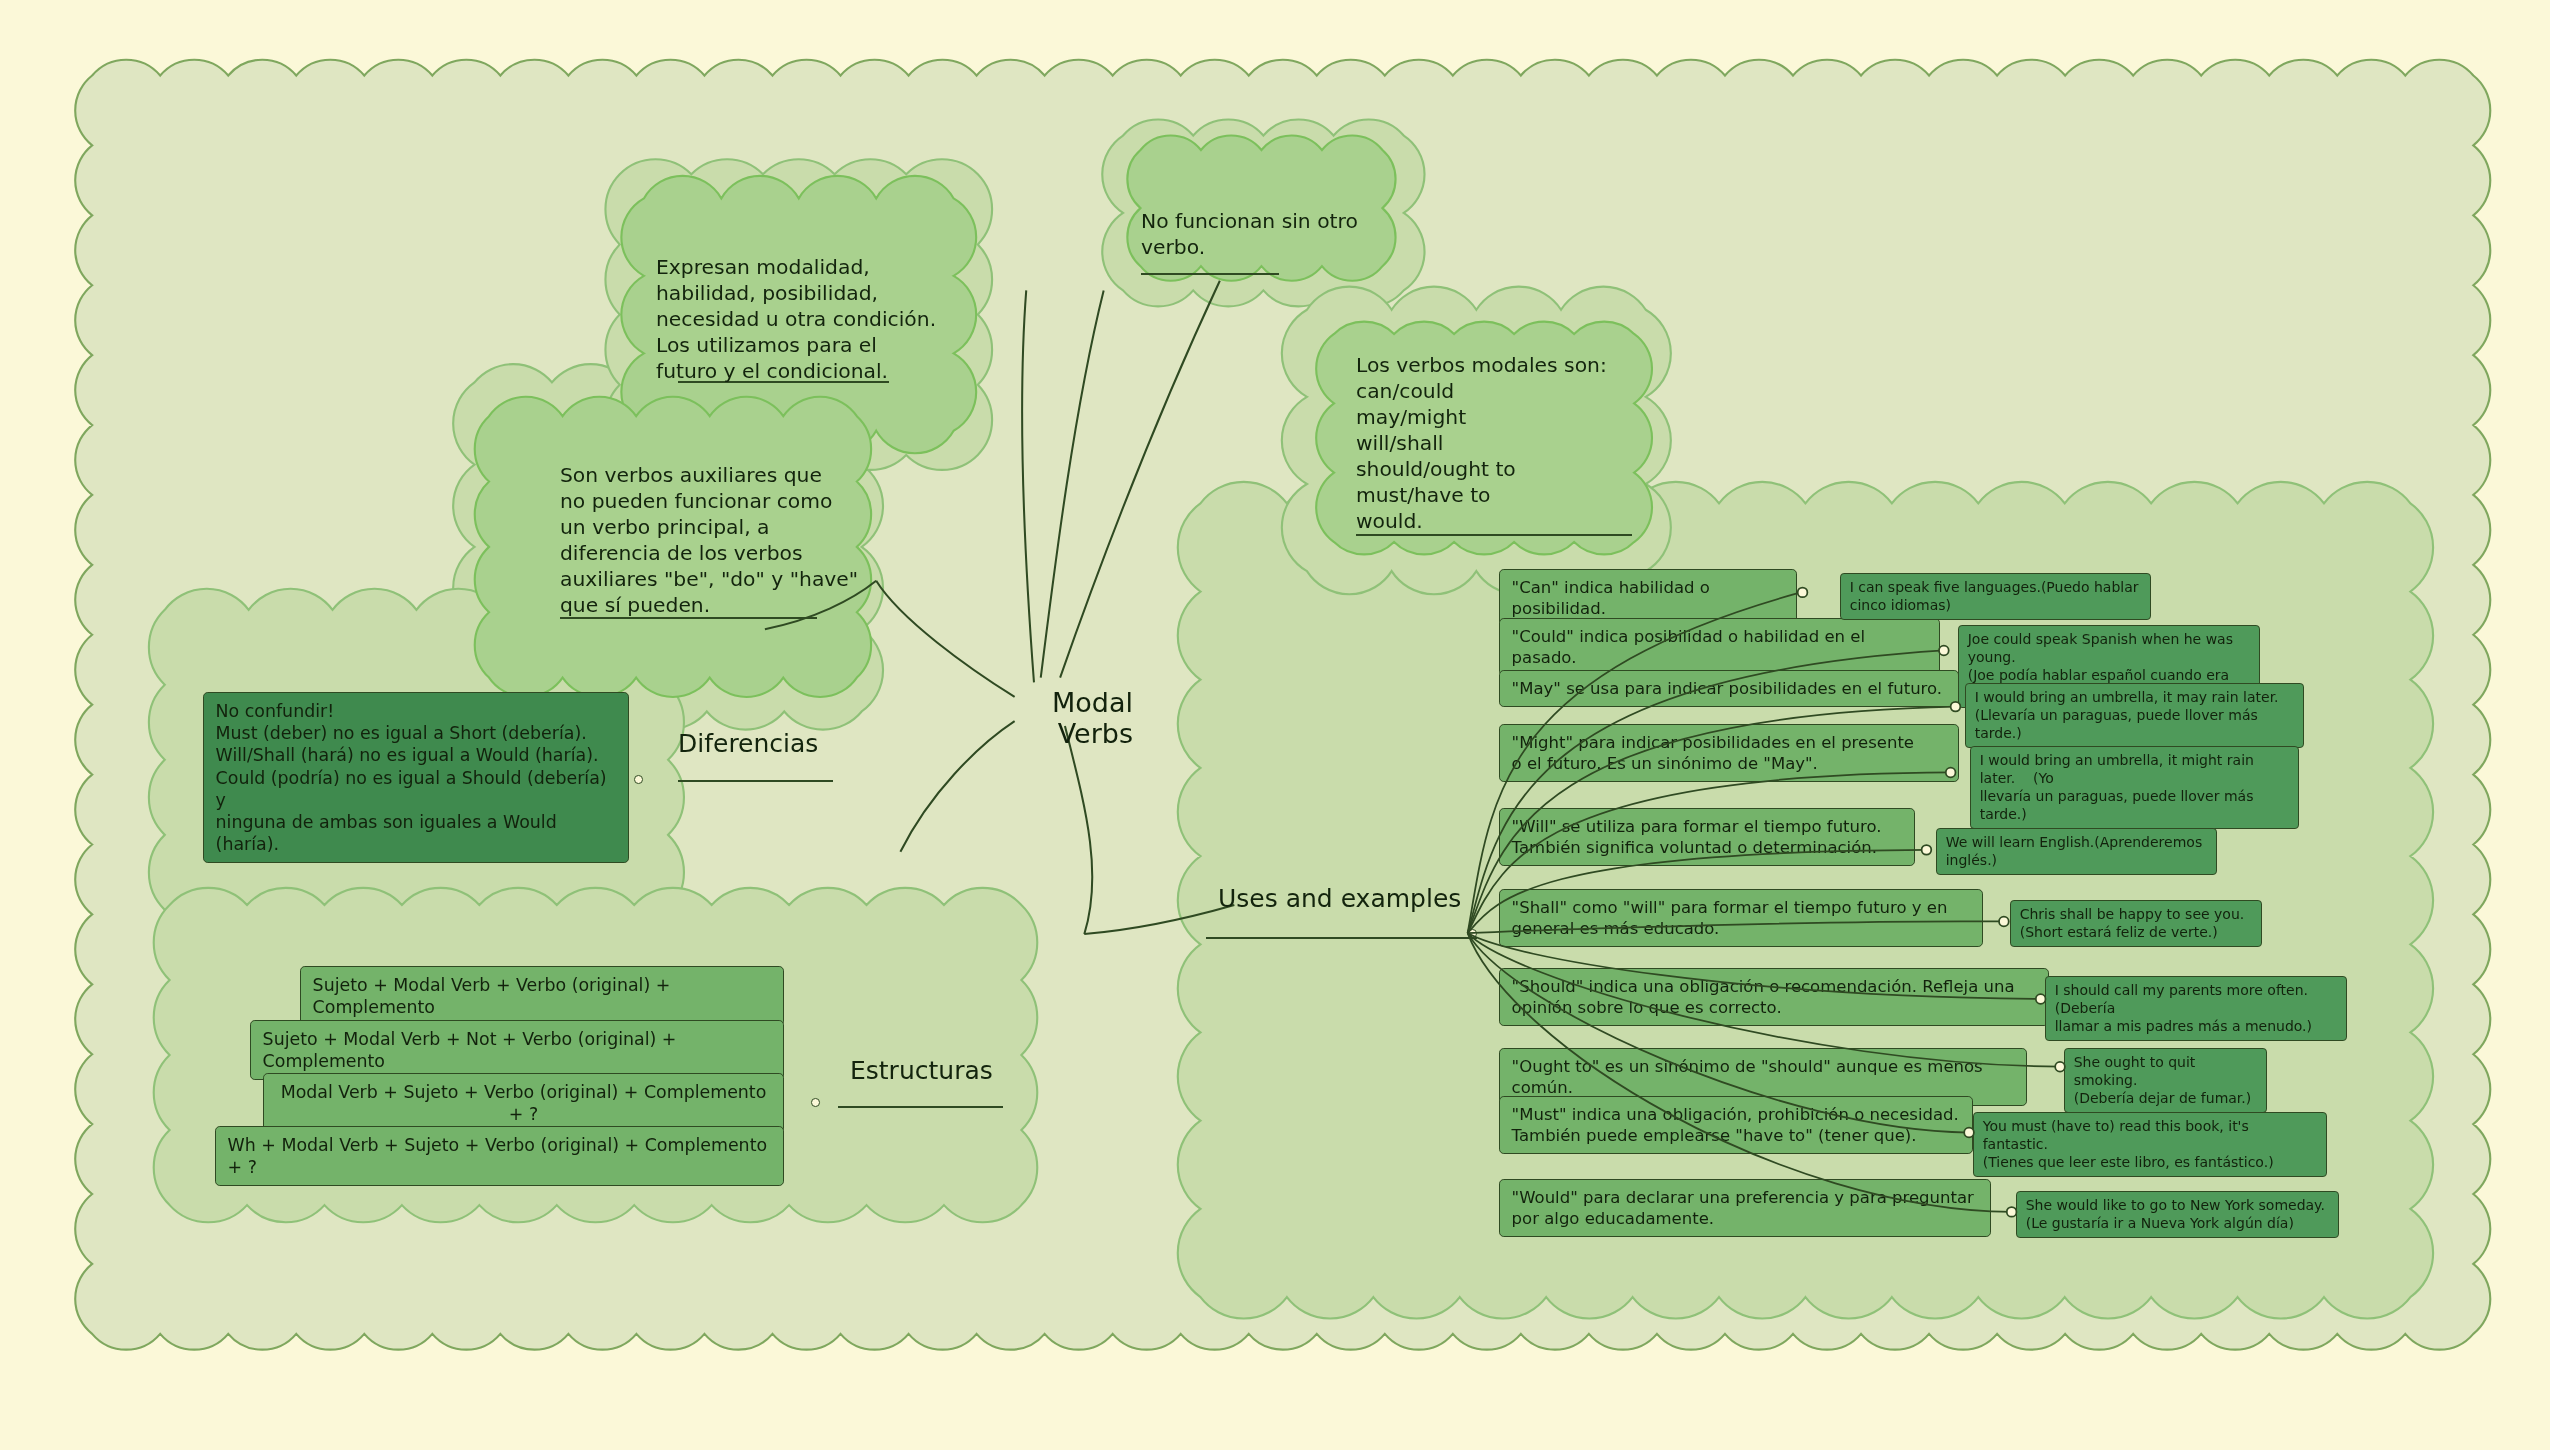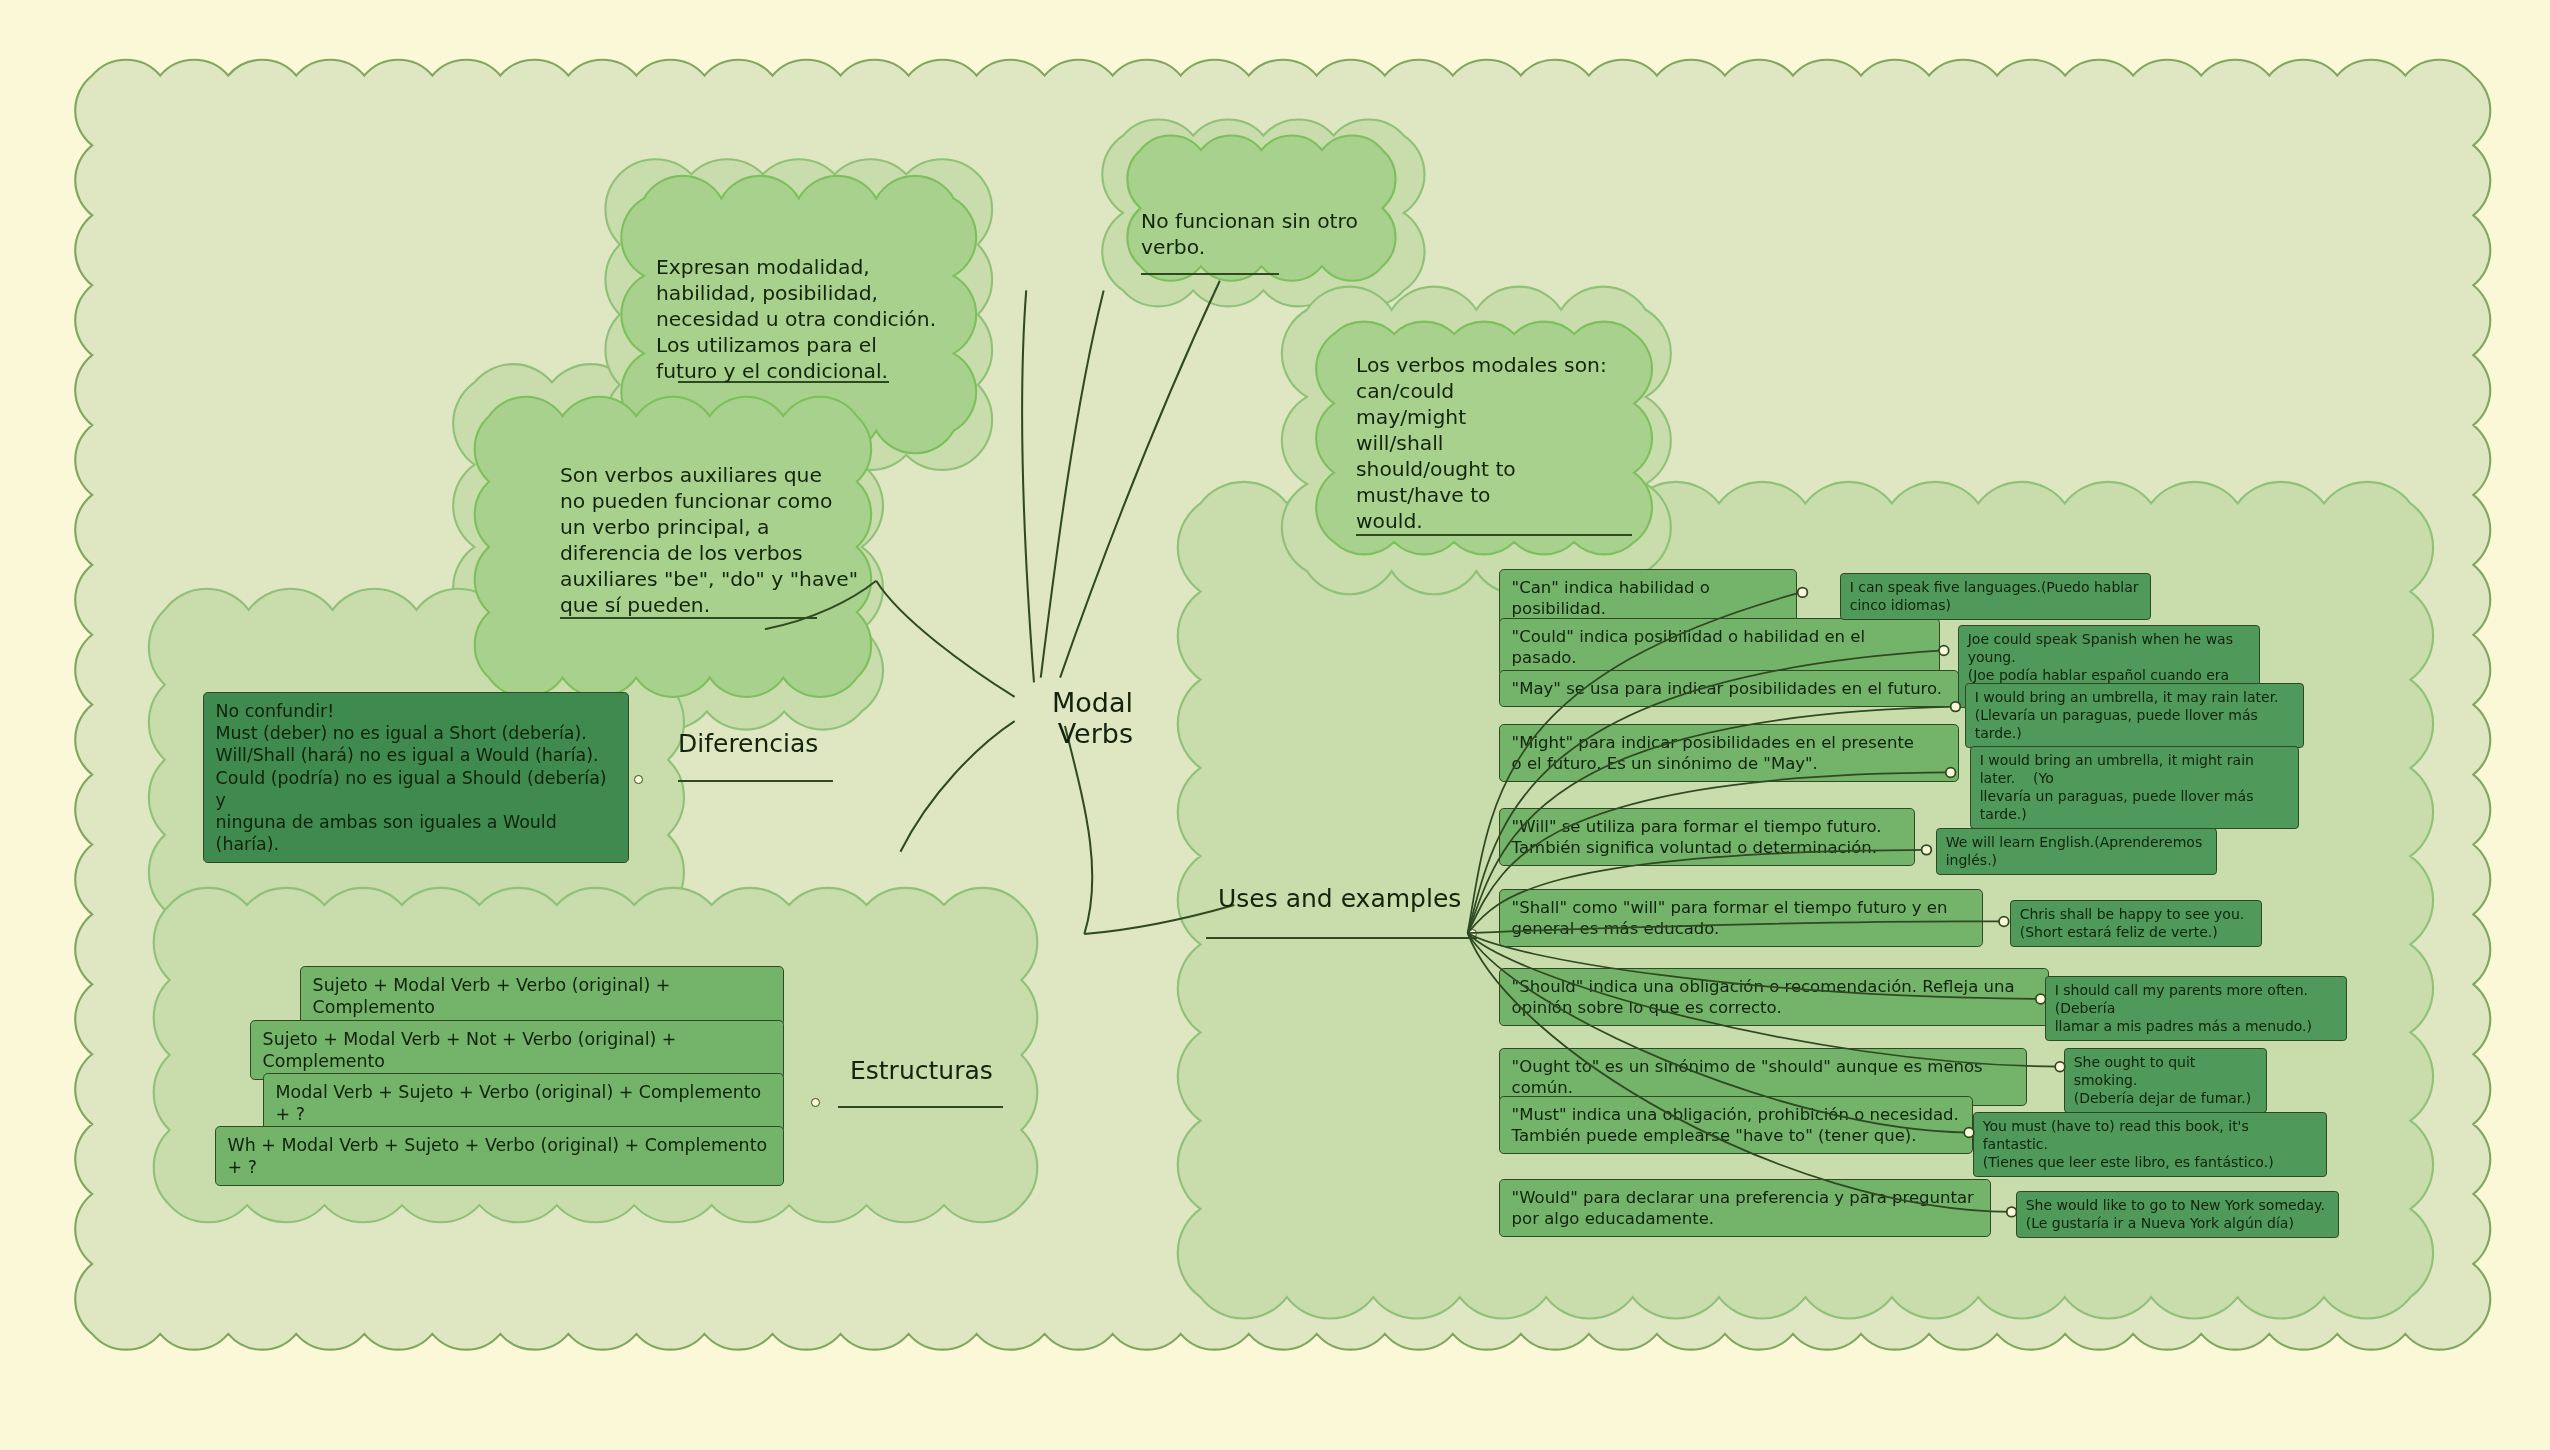--- a/index.html
+++ b/index.html
@@ -185,21 +185,21 @@
 would.</div>
 
   <div class="node n-dark" style="left:203px; top:692px; width:426px; font-size:17.4px;">No confundir!
 Must (deber) no es igual a Short (debería).
 Will/Shall (hará) no es igual a Would (haría).
 Could (podría) no es igual a Should (debería) y
 ninguna de ambas son iguales a Would (haría).</div>
 
   <div class="node n-mid" style="left:300px; top:966px; width:484px; font-size:17.4px;">Sujeto + Modal Verb + Verbo (original) + Complemento</div>
   <div class="node n-mid" style="left:250px; top:1020px; width:534px; font-size:17.4px;">Sujeto + Modal Verb + Not + Verbo (original) + Complemento</div>
-  <div class="node n-mid" style="left:263px; top:1073px; width:521px; font-size:17.4px;">Modal Verb + Sujeto + Verbo (original) + Complemento + ?</div>
+  <div class="node n-mid" style="left:263px; top:1073px; width:521px; font-size:17.4px;text-align:center;">Modal Verb + Sujeto + Verbo (original) + Complemento + ?</div>
   <div class="node n-mid" style="left:215px; top:1126px; width:569px; font-size:17.4px;">Wh + Modal Verb + Sujeto + Verbo (original) + Complemento + ?</div>
 
   <div class="node n-mid" style="left:1499px; top:569px; width:298px; font-size:16.5px;">"Can" indica habilidad o posibilidad.</div>
   <div class="node n-mid" style="left:1499px; top:618px; width:441px; font-size:16.5px;">"Could" indica posibilidad o habilidad en el pasado.</div>
   <div class="node n-mid" style="left:1499px; top:670px; width:460px; font-size:16.5px;">"May" se usa para indicar posibilidades en el futuro.</div>
   <div class="node n-mid" style="left:1499px; top:724px; width:460px; font-size:16.5px;">"Might" para indicar posibilidades en el presente
 o el futuro. Es un sinónimo de "May".</div>
   <div class="node n-mid" style="left:1499px; top:808px; width:416px; font-size:16.5px;">"Will" se utiliza para formar el tiempo futuro.
 También significa voluntad o determinación.</div>
   <div class="node n-mid" style="left:1499px; top:889px; width:484px; font-size:16.5px;">"Shall" como "will" para formar el tiempo futuro y en

